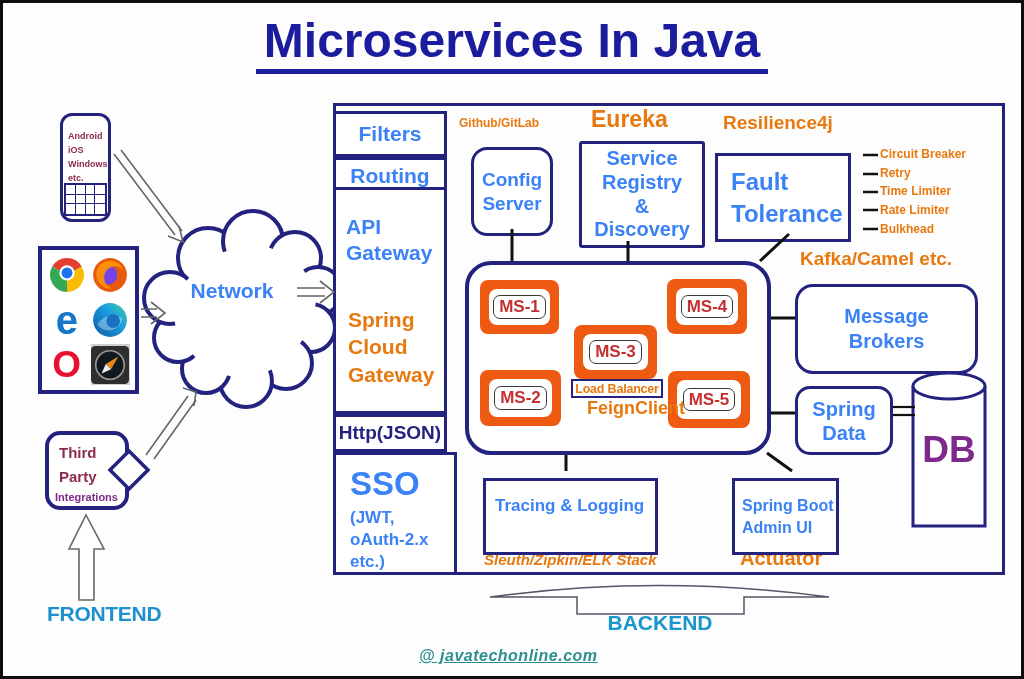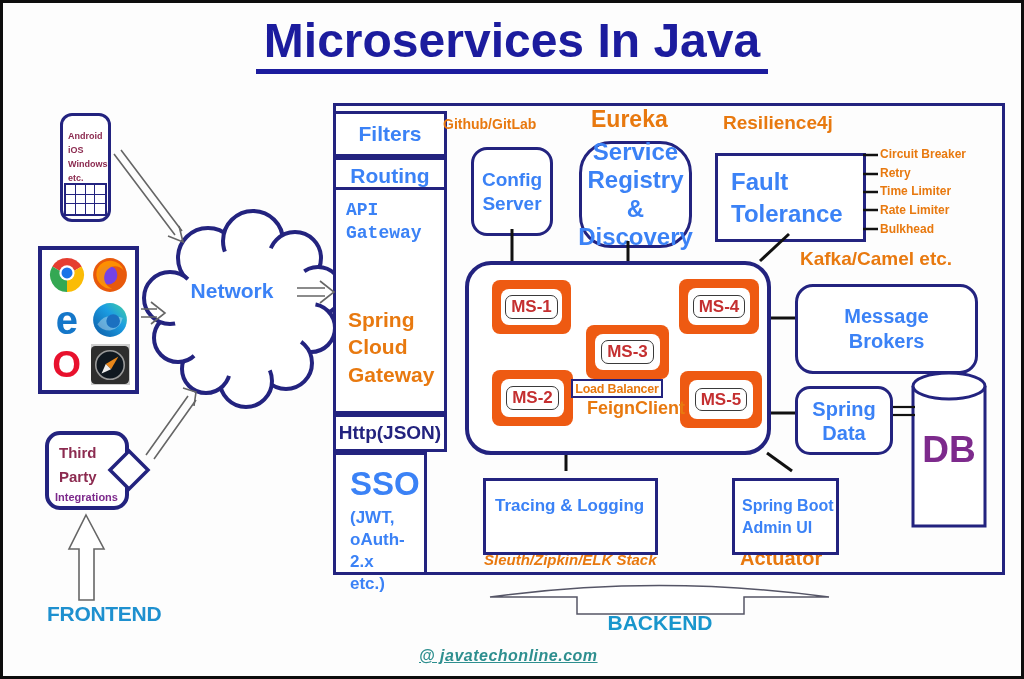--- a/index.html
+++ b/index.html
@@ -20,48 +20,48 @@
   .overlay{pointer-events:none;}
 
   .title{left:0;top:10px;width:100%;text-align:center;font-size:48px;color:#1c1c9e;letter-spacing:0;}
   .title span{border-bottom:5px solid #1c1c9e;padding:0 8px 2px 8px;}
 
   .mainbox{left:330px;top:100px;width:672px;height:472px;border:3px solid #23237f;background:transparent;}
 
   .cell-filters{left:330px;top:100px;width:114px;height:46px;font-size:21px;}
   .cell-routing{left:330px;top:146px;width:114px;height:38px;font-size:21px;}
   .cell-api{left:330px;top:184px;width:114px;height:227px;}
-  .api-text{left:10px;top:1px;font-size:18px;line-height:1.25;font-family:Liberation Mono, monospace;}
+  .api-text{left:10px;top:16px;font-size:21px;line-height:1.25;}
   .scg-text{left:12px;top:116px;font-size:21px;line-height:1.3;}
   .cell-http{left:330px;top:411px;width:114px;height:38px;font-size:19px;}
-  .cell-sso{left:330px;top:449px;width:94px;height:123px;}
+  .cell-sso{left:330px;top:449px;width:124px;height:123px;}
   .sso-title{left:14px;top:2px;font-size:33px;}
   .sso-details{left:14px;top:44px;font-size:17px;line-height:1.3;}
 
   .tag{color:#e8790f;}
-  .tag-github{left:440px;top:113px;font-size:14px;}
+  .tag-github{left:456px;top:113px;font-size:12px;}
   .tag-eureka{left:588px;top:103px;font-size:23px;}
   .tag-resilience{left:720px;top:109px;font-size:19px;}
   .tag-kafka{left:797px;top:245px;font-size:19px;}
   .tag-sleuth{left:481px;top:548px;font-size:15px;font-style:italic;}
   .tag-actuator{left:737px;top:544px;font-size:20px;}
 
   .box-config{left:468px;top:136px;width:82px;height:89px;border-radius:16px;font-size:19px;line-height:1.25;}
-  .box-registry{left:576px;top:130px;width:113px;height:107px;border-radius:32px;font-size:24px;line-height:1.18;}
-  .box-fault{left:712px;top:142px;width:151px;height:89px;font-size:24px;line-height:1.35;padding:10px 0 0 13px;}
+  .box-registry{left:576px;top:130px;width:126px;height:107px;border-radius:3px;font-size:20px;line-height:1.18;}
+  .box-fault{left:712px;top:142px;width:136px;height:89px;font-size:24px;line-height:1.35;padding:10px 0 0 13px;}
   .features{left:877px;top:142px;width:110px;}
   .feature{height:18.7px;font-size:12px;color:#e8790f;line-height:18.7px;}
   .box-brokers{left:792px;top:273px;width:183px;height:90px;border-radius:18px;font-size:20px;line-height:1.25;}
   .box-sdata{left:792px;top:375px;width:98px;height:69px;border-radius:15px;font-size:20px;line-height:1.2;}
   .box-tracing{left:480px;top:467px;width:175px;height:77px;padding:13px 0 0 9px;font-size:17px;line-height:1.4;}
   .box-tracing .l1{font-size:20px;}
   .box-admin{left:729px;top:467px;width:107px;height:77px;padding:14px 0 0 7px;font-size:16px;line-height:1.4;}
 
   .ms-container{left:462px;top:258px;width:306px;height:194px;border:4px solid #23237f;border-radius:26px;background:#fff;}
-  .chip{background:#ee5a12;border-radius:8px;padding:9px;margin-left:12px;}
+  .chip{background:#ee5a12;border-radius:8px;padding:9px;}
   .chip .cin{background:#fff;border-radius:8px;width:100%;height:100%;display:flex;align-items:center;justify-content:center;}
   .chip .lbl{border:1.5px solid #3a3a3a;border-radius:7px;padding:0 5px;color:#c42f30;font-size:17px;line-height:1.25;background:#fff;}
   .ms1{left:477px;top:277px;width:79px;height:54px;}
   .ms4{left:664px;top:276px;width:80px;height:55px;}
   .ms3{left:571px;top:322px;width:83px;height:54px;}
   .ms2{left:477px;top:367px;width:81px;height:56px;}
   .ms5{left:665px;top:368px;width:82px;height:57px;}
   .lb-box{left:568px;top:376px;width:92px;height:19px;border:2.5px solid #23237f;background:#fff;
           color:#e8790f;font-size:12.5px;letter-spacing:-0.2px;}
   .feign{left:584px;top:395px;width:120px;font-size:18px;color:#e8790f;}

